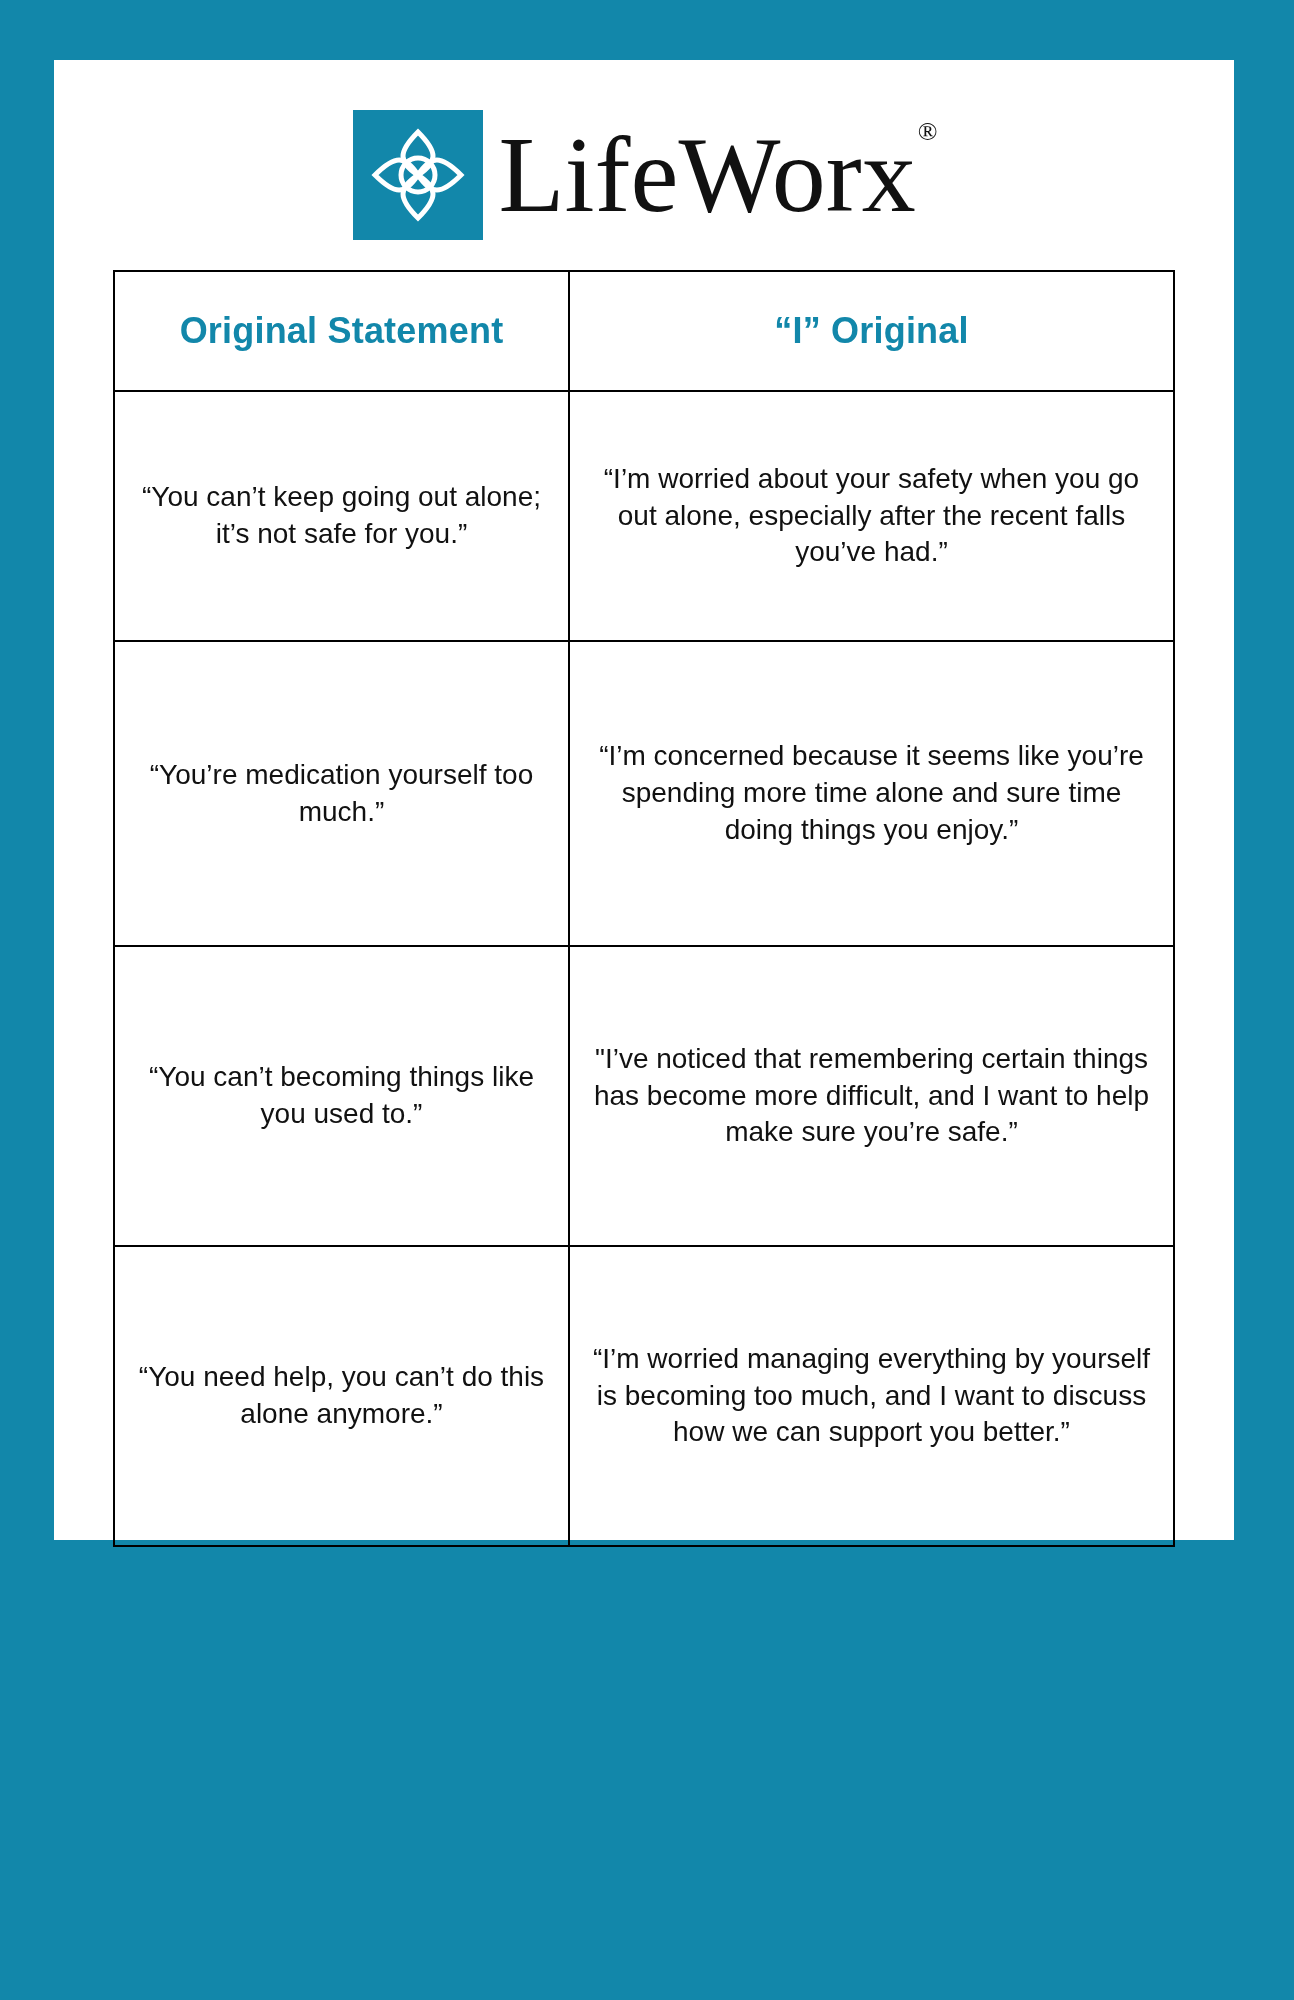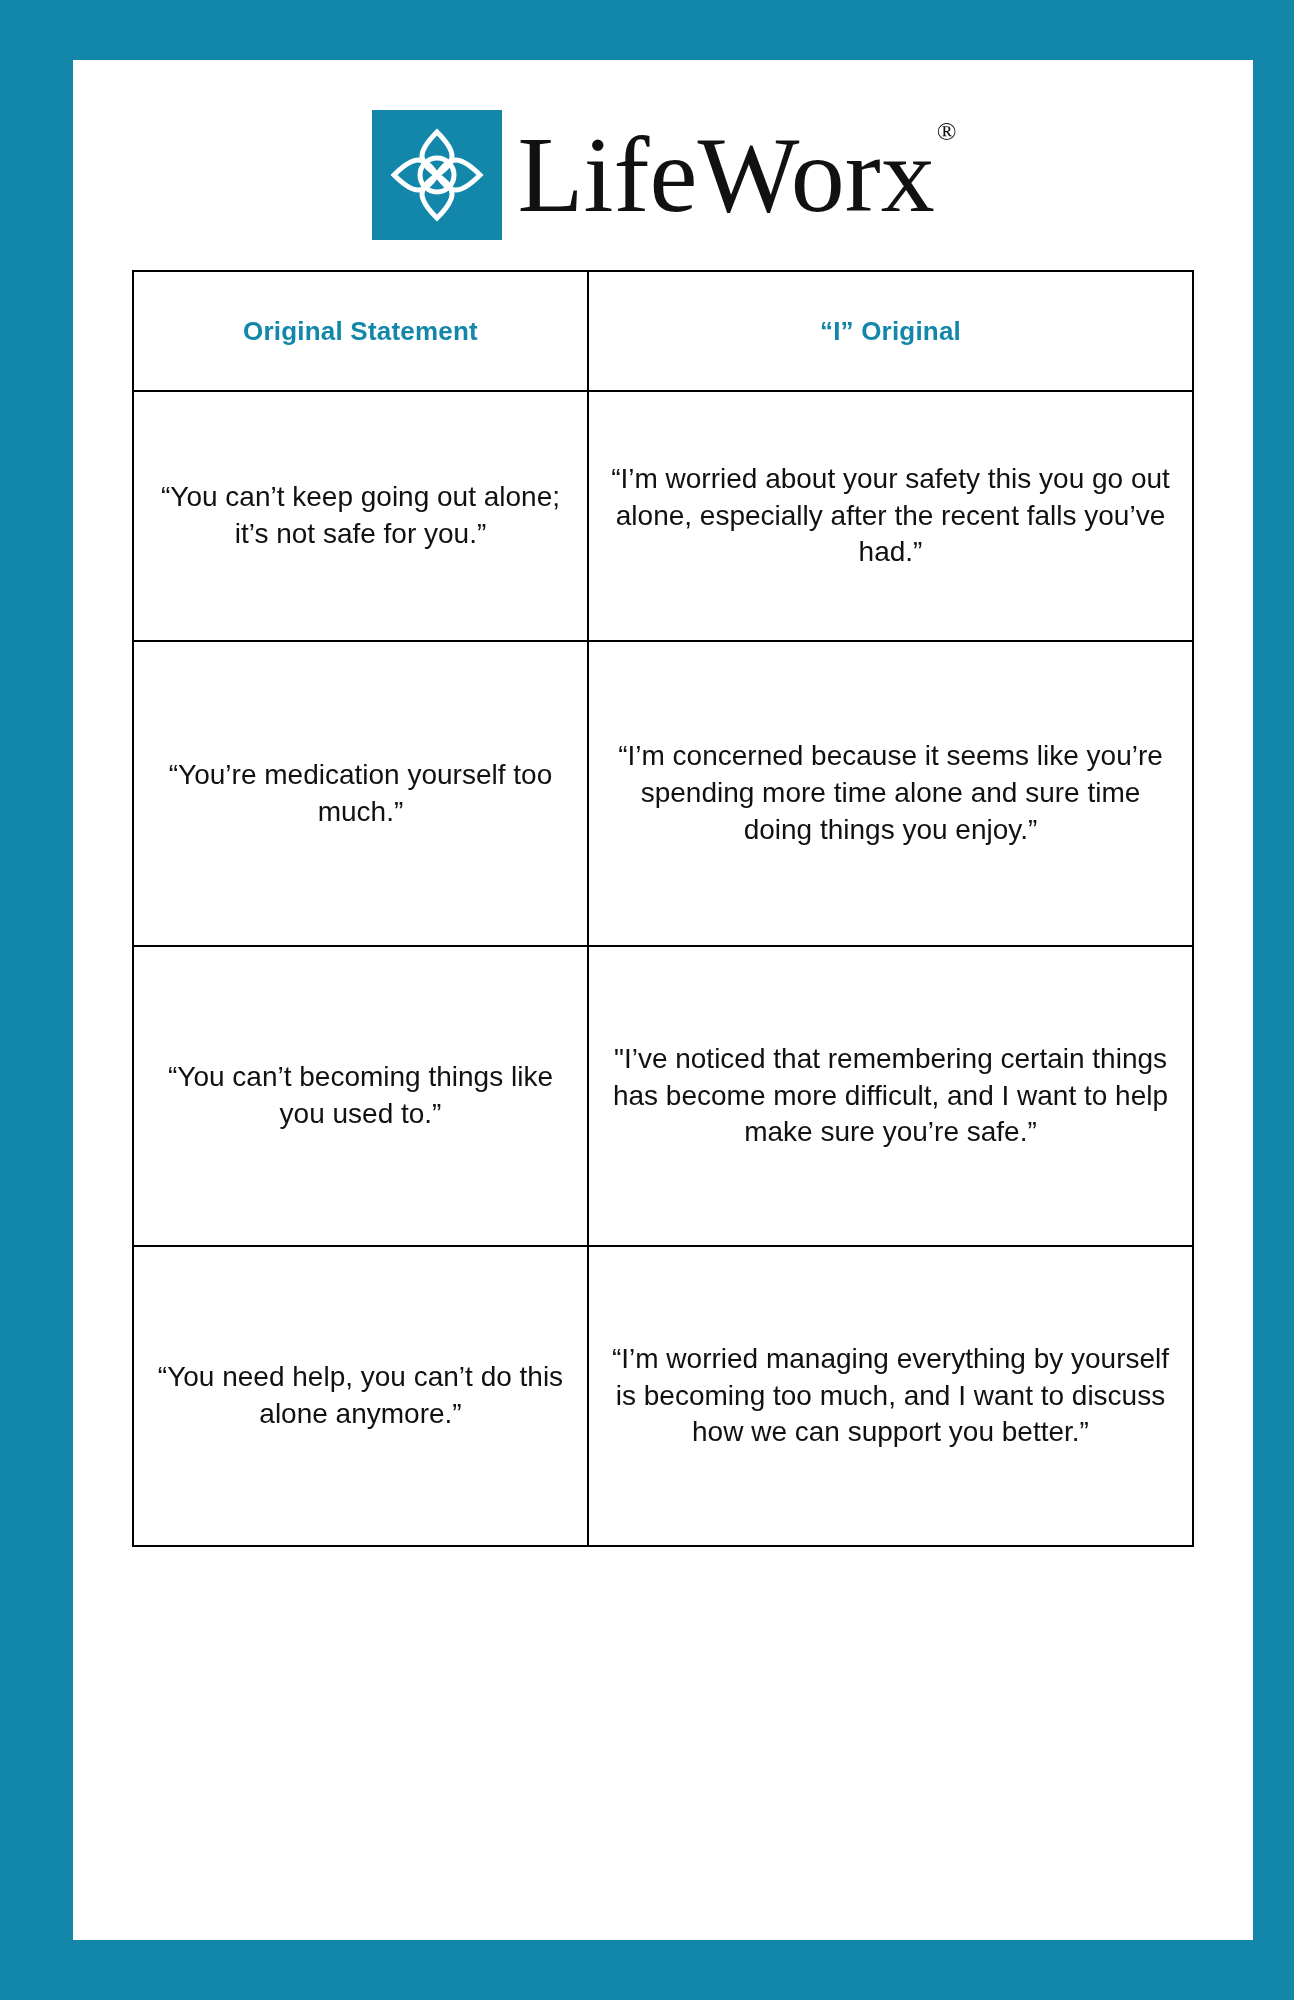--- a/index.html
+++ b/index.html
@@ -8,24 +8,24 @@
   }
   body {
     width: 1294px;
     height: 2000px;
     background: #1287aa;
     font-family: "Liberation Sans", sans-serif;
     overflow: hidden;
   }
   .page {
     position: absolute;
-    left: 73px;
+    left: 54px;
     top: 60px;
     width: 1180px;
-    height: 1880px;
+    height: 1480px;
     background: #ffffff;
     box-sizing: border-box;
   }
   .logo-row {
     display: flex;
     align-items: center;
     justify-content: center;
     height: 190px;
     padding-top: 40px;
     box-sizing: border-box;
@@ -63,21 +63,21 @@
   table.statements th,
   table.statements td {
     border: 2px solid #000000;
     vertical-align: middle;
     text-align: center;
     padding: 18px 22px;
     box-sizing: border-box;
   }
   table.statements th {
     color: #1287aa;
-    font-size: 26px;
+    font-size: 36px;
     font-weight: bold;
     height: 120px;
     letter-spacing: 0.2px;
   }
   table.statements td {
     color: #111111;
     font-size: 28px;
     line-height: 1.32;
   }
   col.col-left { width: 455px; }
@@ -116,21 +116,21 @@
     </colgroup>
     <thead>
       <tr>
         <th>Original Statement</th>
         <th>“I” Original</th>
       </tr>
     </thead>
     <tbody>
       <tr class="row-1">
         <td>“You can’t keep going out alone; it’s not safe for you.”</td>
-        <td>“I’m worried about your safety this you go out alone, especially after the recent falls you’ve had.”</td>
+        <td>“I’m worried about your safety when you go out alone, especially after the recent falls you’ve had.”</td>
       </tr>
       <tr class="row-2">
         <td>“You’re medication yourself too much.”</td>
         <td>“I’m concerned because it seems like you’re spending more time alone and sure time doing things you enjoy.”</td>
       </tr>
       <tr class="row-3">
         <td>“You can’t becoming things like you used to.”</td>
         <td>"I’ve noticed that remembering certain things has become more difficult, and I want to help make sure you’re safe.”</td>
       </tr>
       <tr class="row-5">

